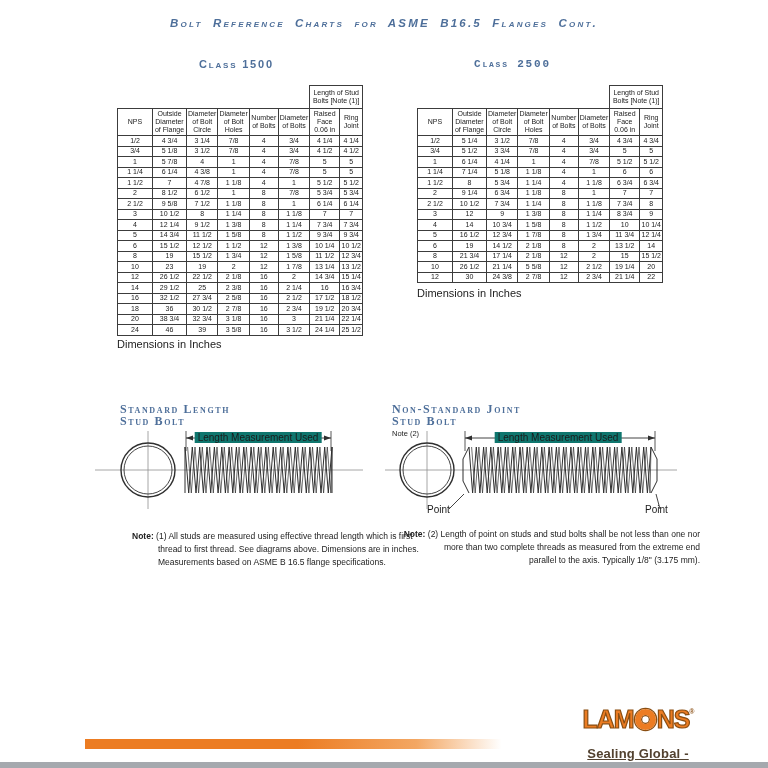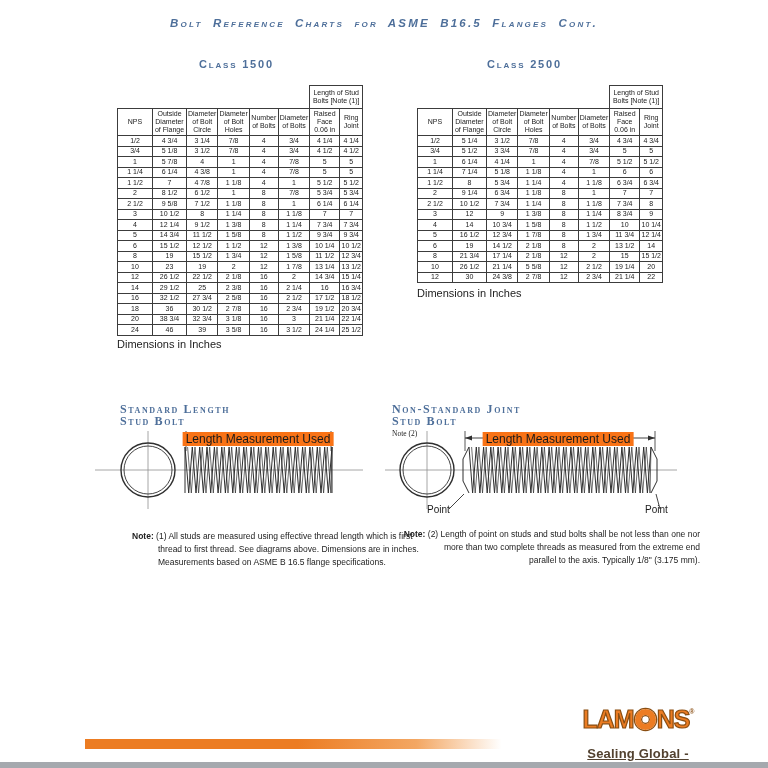--- a/index.html
+++ b/index.html
@@ -16,22 +16,22 @@
   table.reftable td, table.reftable th{border:1px solid #3c3c3c;text-align:center;
     vertical-align:middle;padding:0 1px;font-weight:normal;line-height:1.15;}
   table.reftable td.nob{border:none;}
   table.reftable td.spanner{height:22px;font-size:7px;}
   table.reftable thead th{height:26px;font-size:7px;}
   table.reftable tbody td{height:9.5px;}
   .dim-note{font-size:11px;color:#222;}
   
   .diag-heading{font-variant:small-caps;font-weight:bold;font-size:12px;
     letter-spacing:1.6px;color:#4e6f9a;line-height:12px;font-family:Liberation Serif, serif;}
-  .note-ref{font-size:7.5px;color:#222;font-family:Liberation Serif, serif;}
-  .dim-label{font-size:12px;color:#1a1a1a;background:#f97316;padding:0 3px;
+  .note-ref{font-size:7.5px;color:#222;}
+  .dim-label{font-size:10px;color:#1a1a1a;background:#0f766e;padding:0 3px;
     transform:translateX(-50%);white-space:nowrap;}
   .point-label{font-size:10px;color:#1a1a1a;}
   
   .note-block{font-size:8.5px;color:#222;line-height:1.55;
     padding-left:26px;text-indent:-26px;}
   .note-block b{font-weight:bold;}
   
   .orange-bar{left:85px;top:739px;width:425px;height:10px;
     background:linear-gradient(90deg,#EC7C22 0%,#EC7C22 50%,#F3A763 78%,rgba(243,167,99,0) 98%);}
   .logo{left:570px;top:699px;width:136px;text-align:center;}
@@ -43,21 +43,21 @@
   .logo-reg{font-size:7px;color:#8a4e12;vertical-align:14px;-webkit-text-stroke:0;}
   .logo-tagline{font-size:13px;font-weight:bold;color:#52412f;margin-top:14px;letter-spacing:0.2px;text-decoration:underline;}
   .page-bottom-edge{left:0;top:762px;width:768px;height:6px;background:#a5a9ae;}
 </style>
 </head>
 <body>
 
 <div class="abs doc-title">Bolt Reference Charts for ASME B16.5 Flanges Cont.</div>
 
 <div class="abs class-heading" style="left:199px;top:58px;">Class 1500</div>
-<div class="abs class-heading" style="left:487px;top:58px;">Class 2500</div>
+<div class="abs class-heading" style="left:474px;top:58px;font-family:Liberation Mono, monospace;">Class 2500</div>
 
 <table class="reftable abs" style="left:117px;top:85px;">
     <colgroup>
       <col style="width: 35px;">
       <col style="width: 34px;">
       <col style="width: 31px;">
       <col style="width: 30px;">
       <col style="width: 29px;">
       <col style="width: 31px;">
       <col style="width: 30px;">

